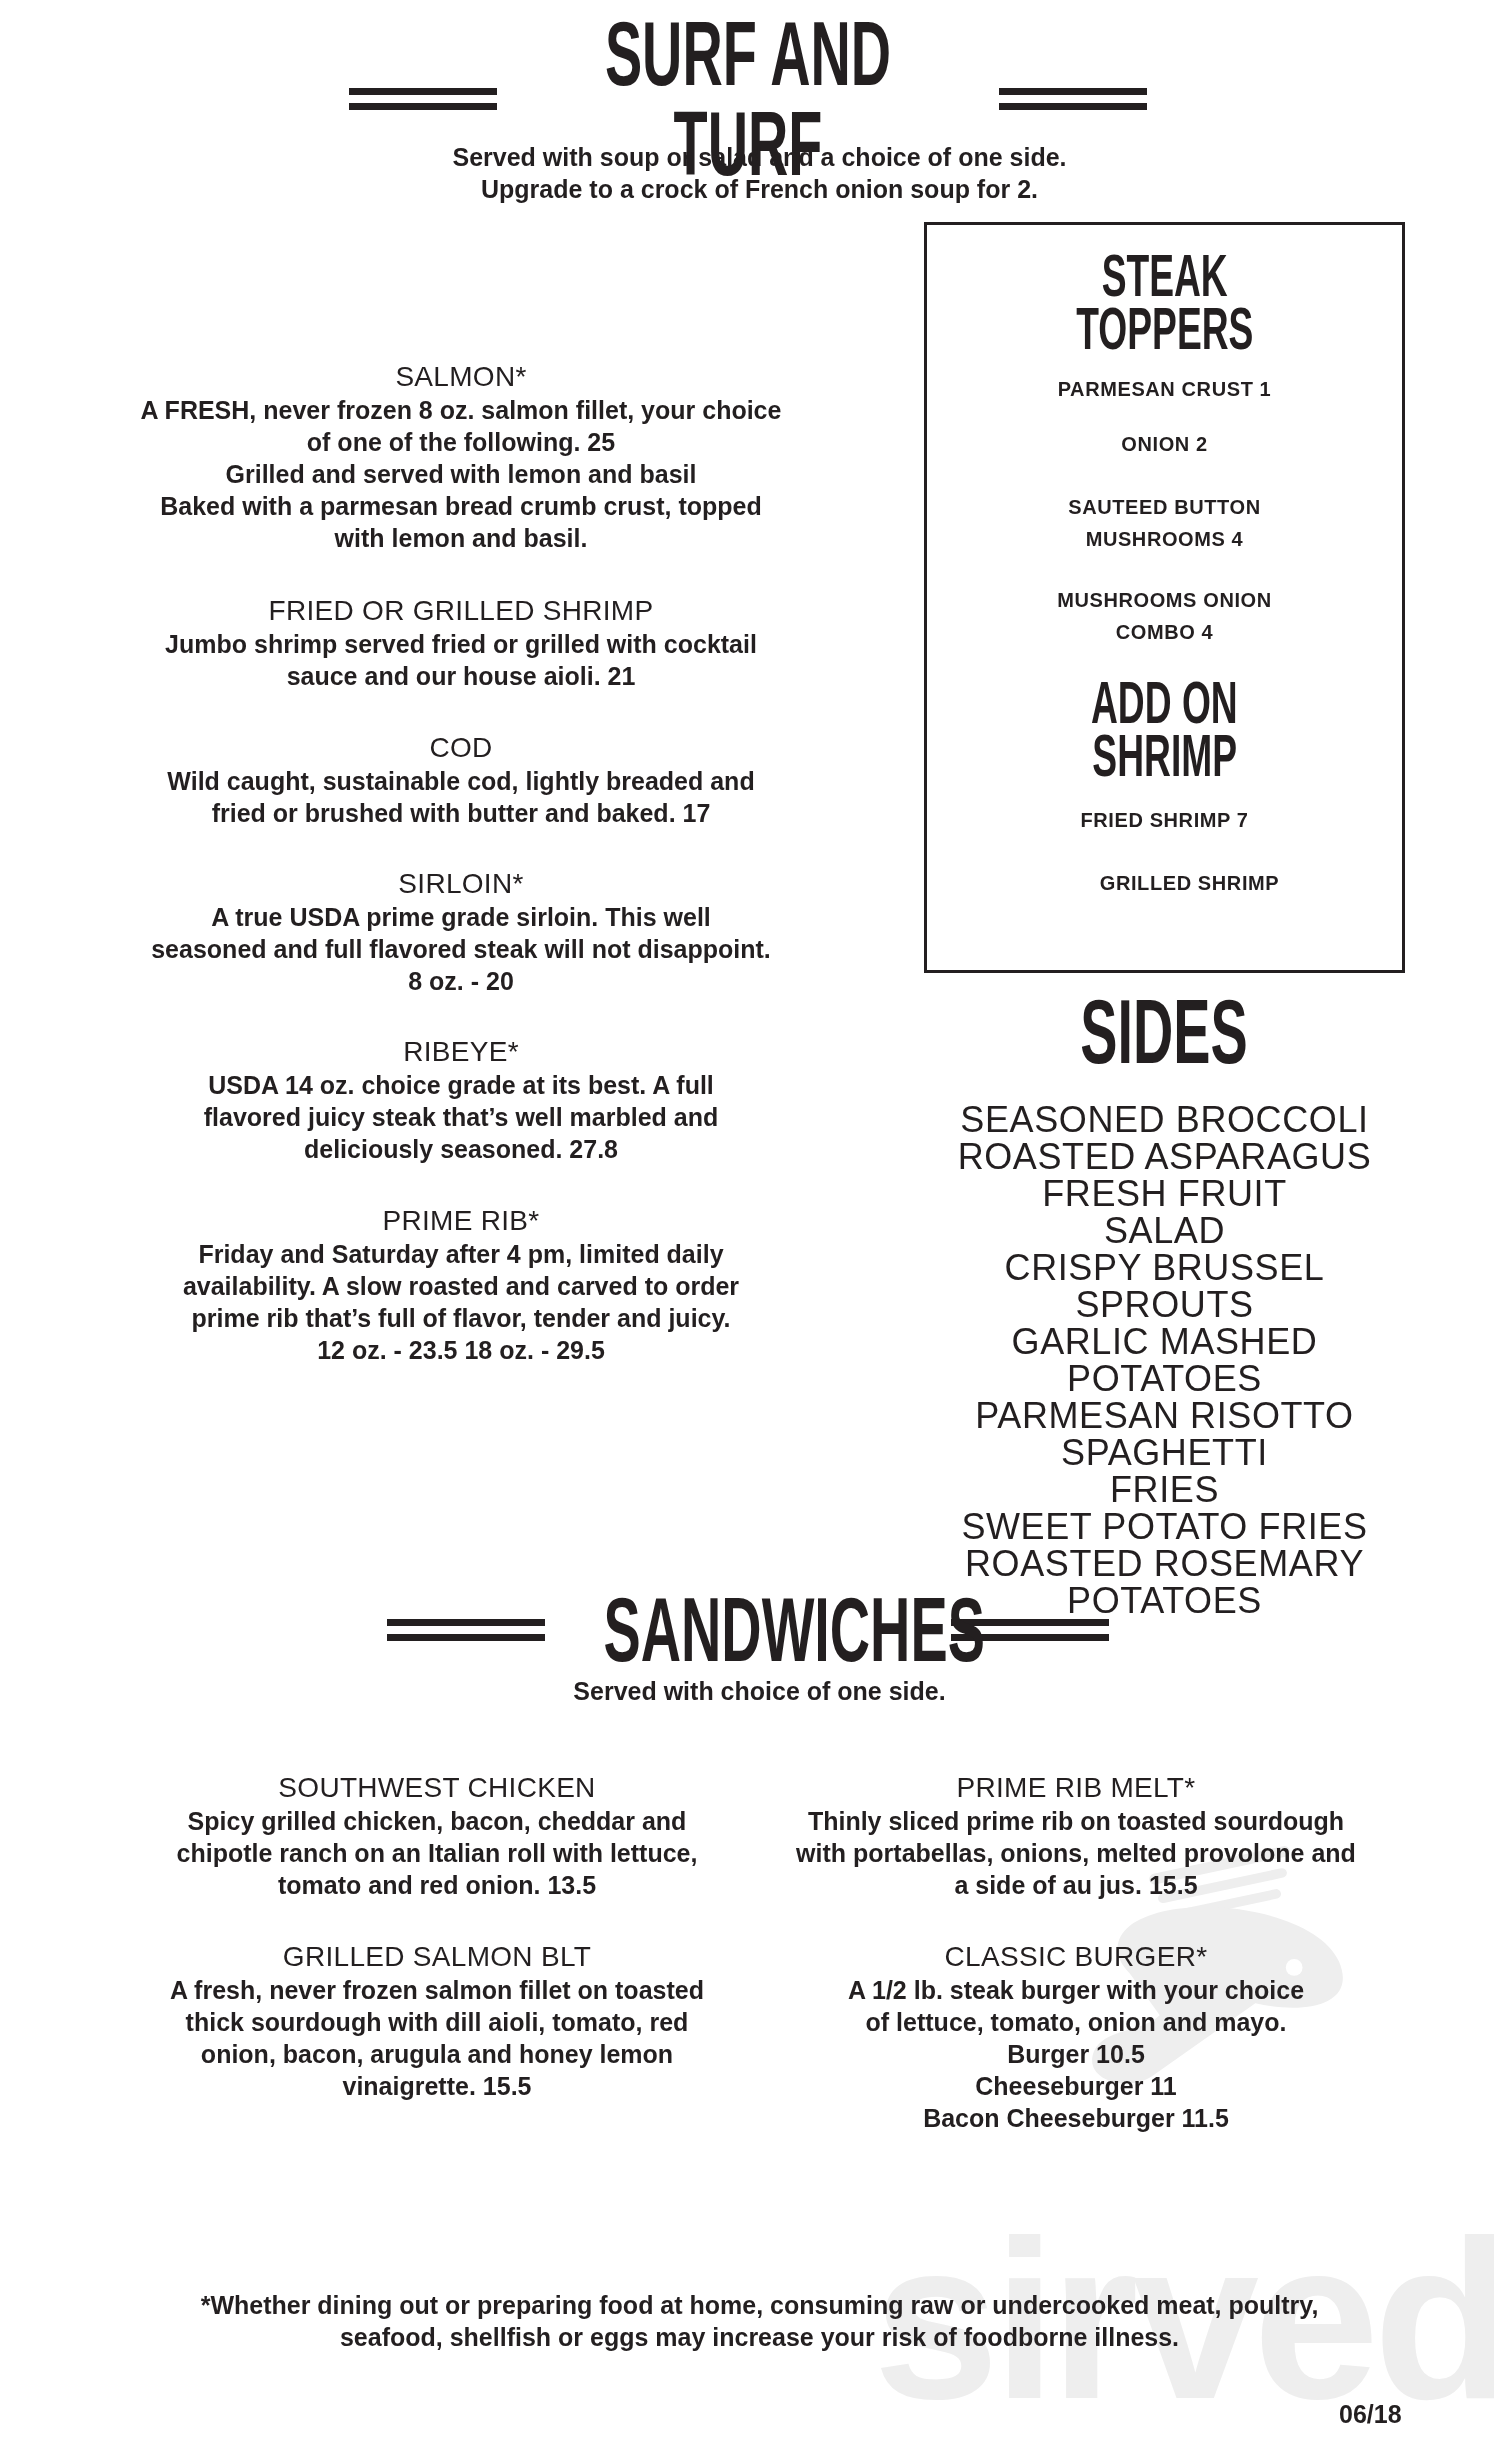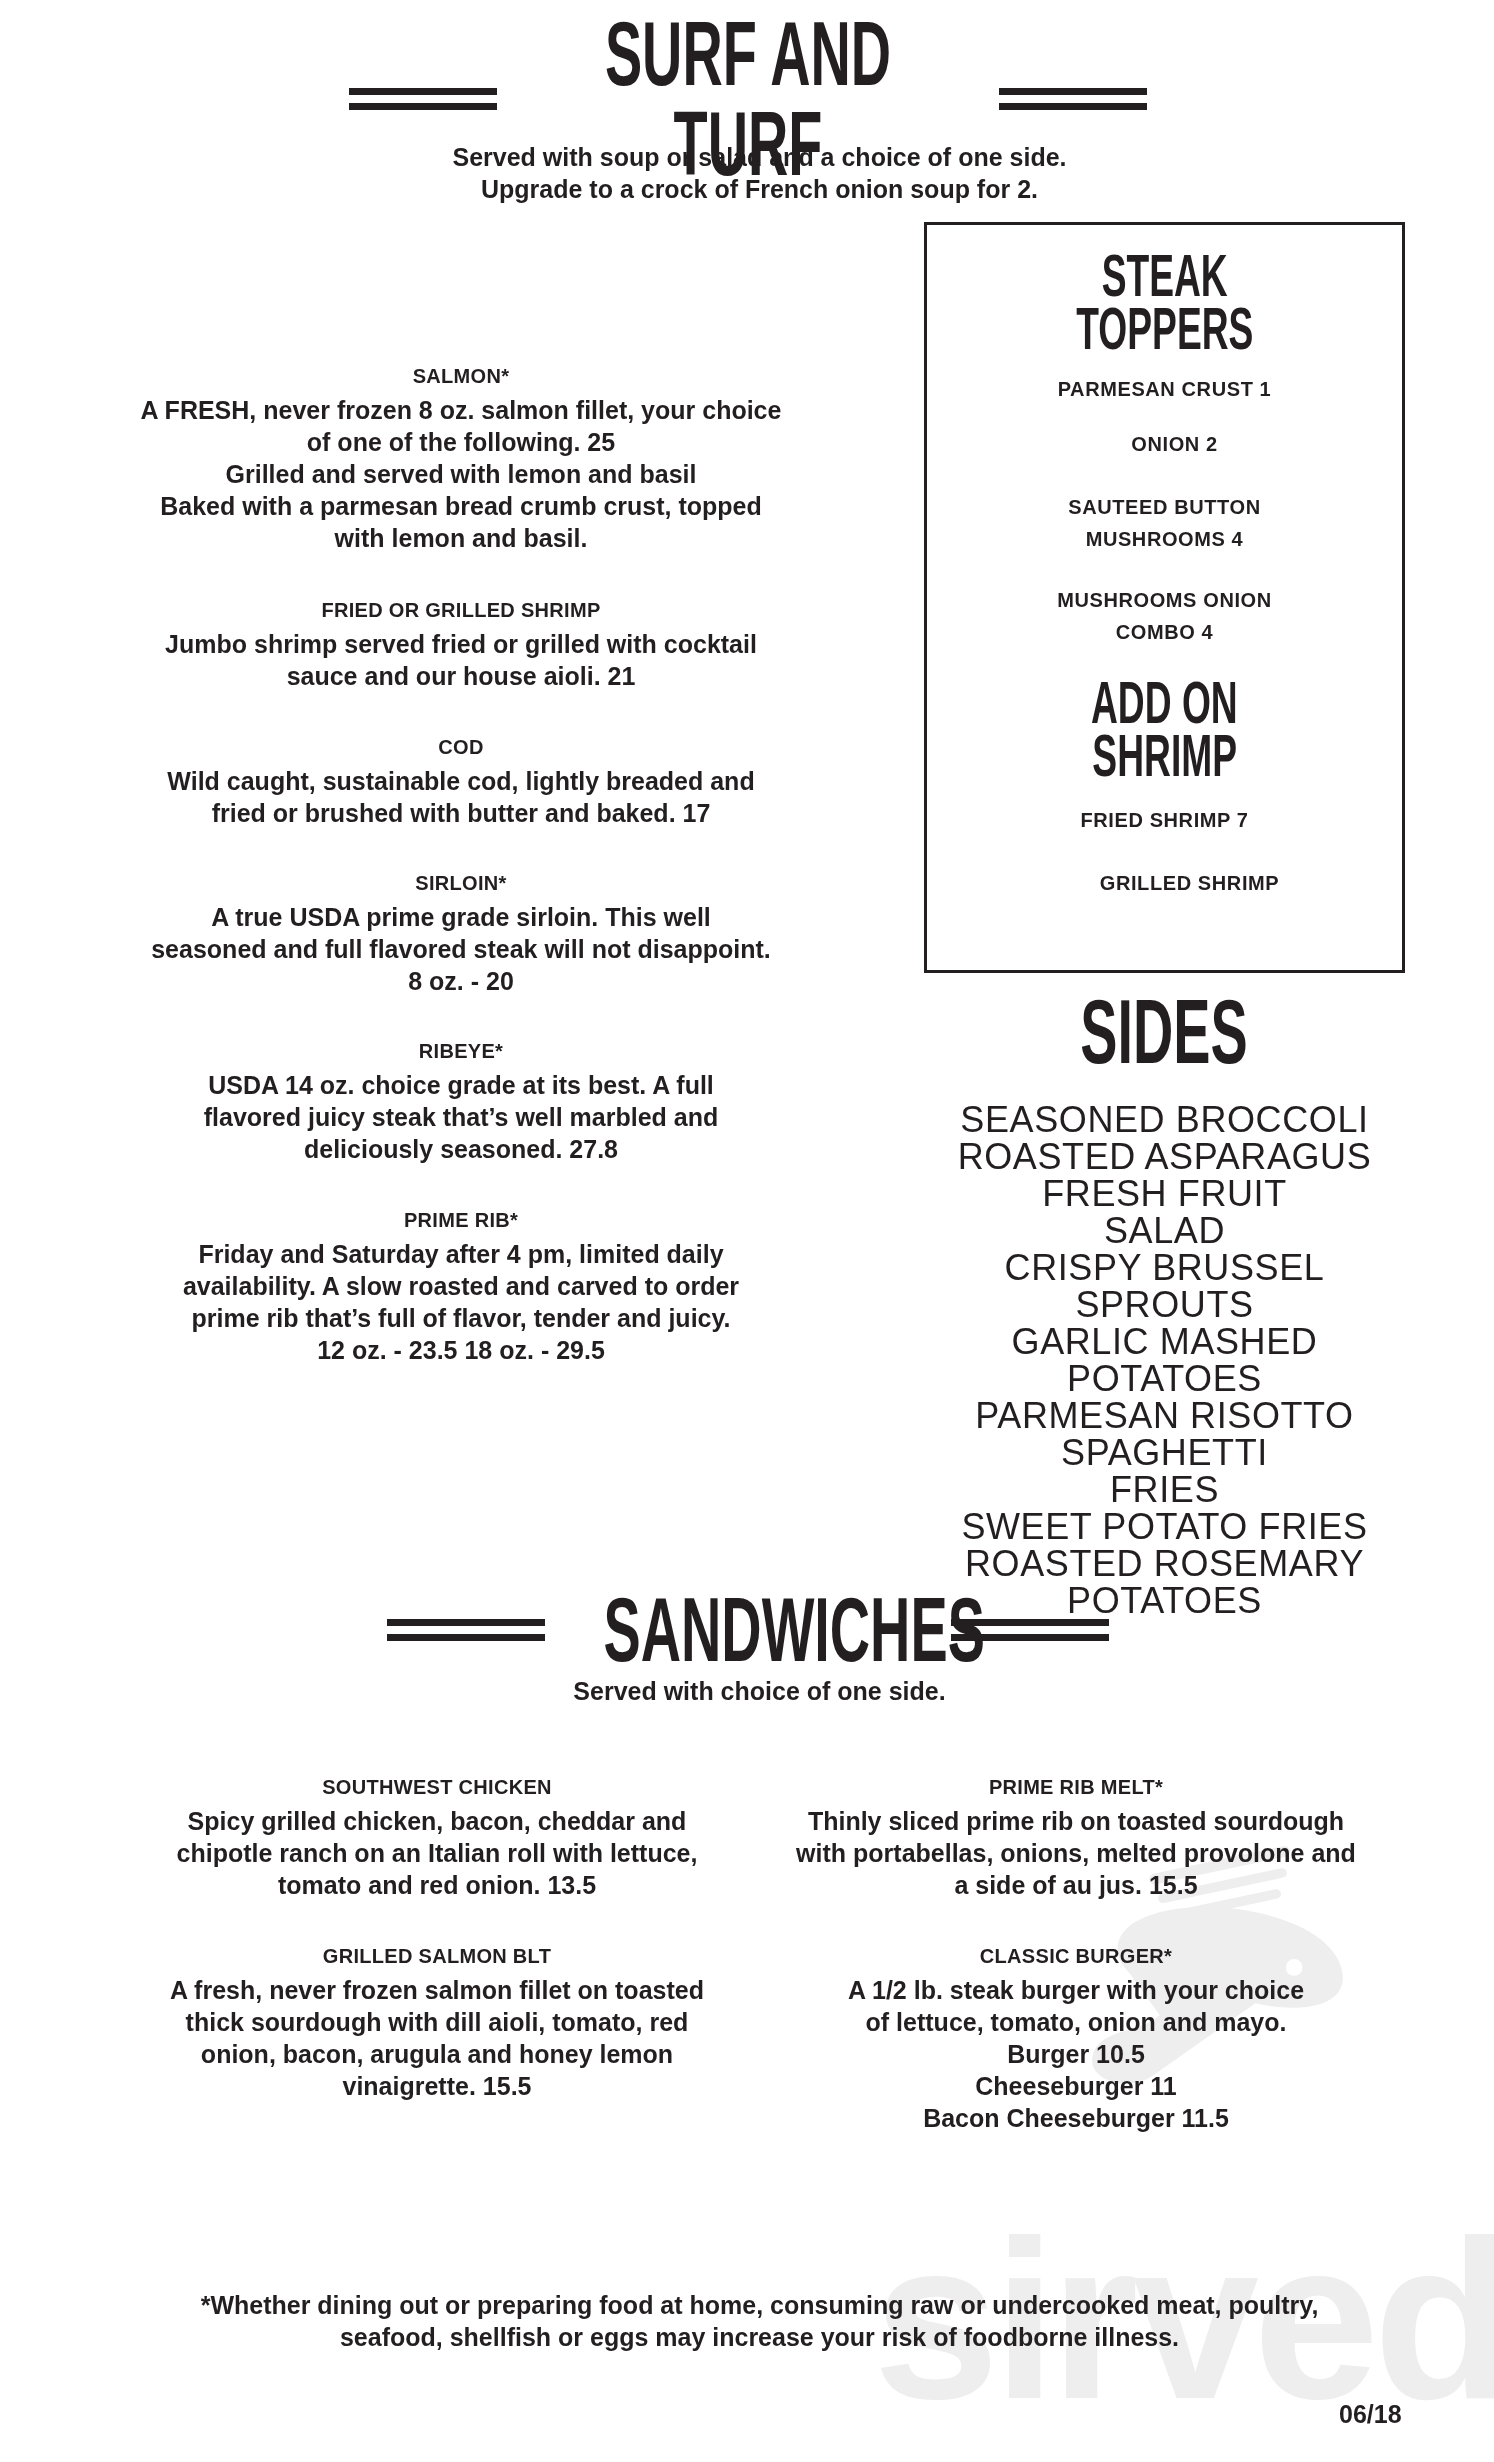--- a/index.html
+++ b/index.html
@@ -5,21 +5,21 @@
   html, body { margin: 0; padding: 0; background: #ffffff; }
   body { width: 1495px; height: 2462px; position: relative; overflow: hidden; color: #231f20; font-family: "Liberation Sans", sans-serif; }
   .abs { position: absolute; }
   .center { text-align: center; }
   .section-title { position: absolute; left: 0; width: 1495px; display: flex; align-items: center; justify-content: center; }
   .bars { display: flex; flex-direction: column; justify-content: space-between; height: 21.5px; }
   .bars span { display: block; height: 7.2px; background: #231f20; }
   .big-title { font-weight: 700; font-size: 90px; line-height: 1; display: inline-block; transform: scaleX(0.62); margin: 0 -54px; color: #231f20; }
   .sub { font-weight: 700; font-size: 25px; line-height: 32px; color: #231f20; }
   .item { position: absolute; text-align: center; }
-  .item-name { font-weight: 700; font-size: 20px; line-height: 35px; letter-spacing: 0.3px; }
+  .item-name { font-weight: 400; font-size: 28px; line-height: 35px; letter-spacing: 0.3px; }
   .item-desc { font-weight: 700; font-size: 25px; line-height: 32px; }
   .box { position: absolute; left: 924px; top: 222px; width: 481px; height: 751px; border: 3px solid #231f20; box-sizing: border-box; }
   .box-head { font-weight: 700; font-size: 60px; line-height: 53px; display: inline-block; transform: scaleX(0.62); color: #231f20; }
   .topper { font-weight: 700; font-size: 20px; line-height: 32px; letter-spacing: 0.6px; }
   .sides-list { font-weight: 400; font-size: 36px; line-height: 37px; letter-spacing: 0.6px; color: #231f20; }
   .watermark { position: absolute; color: #eeeeee; font-weight: 700; pointer-events: none; }
 </style>
 </head>
 <body>
 
@@ -96,21 +96,21 @@
 </div>
 
 <div class="box">
   <div class="abs center" style="left:0;width:475px;top:24px;">
     <div class="box-head">STEAK</div><br>
     <div class="box-head">TOPPERS</div>
   </div>
   <div class="abs center topper" style="left:0;width:475px;top:148px;">
     <div>PARMESAN CRUST 1</div>
   </div>
-  <div class="abs center topper" style="left:0;width:475px;top:203px;margin-left:10px;">
+  <div class="abs center topper" style="left:0;width:475px;top:203px;">
     <div>ONION  2</div>
   </div>
   <div class="abs center topper" style="left:0;width:475px;top:266px;">
     <div>SAUTEED BUTTON</div>
     <div>MUSHROOMS  4</div>
   </div>
   <div class="abs center topper" style="left:0;width:475px;top:359px;">
     <div>MUSHROOMS ONION</div>
     <div>COMBO  4</div>
   </div>

